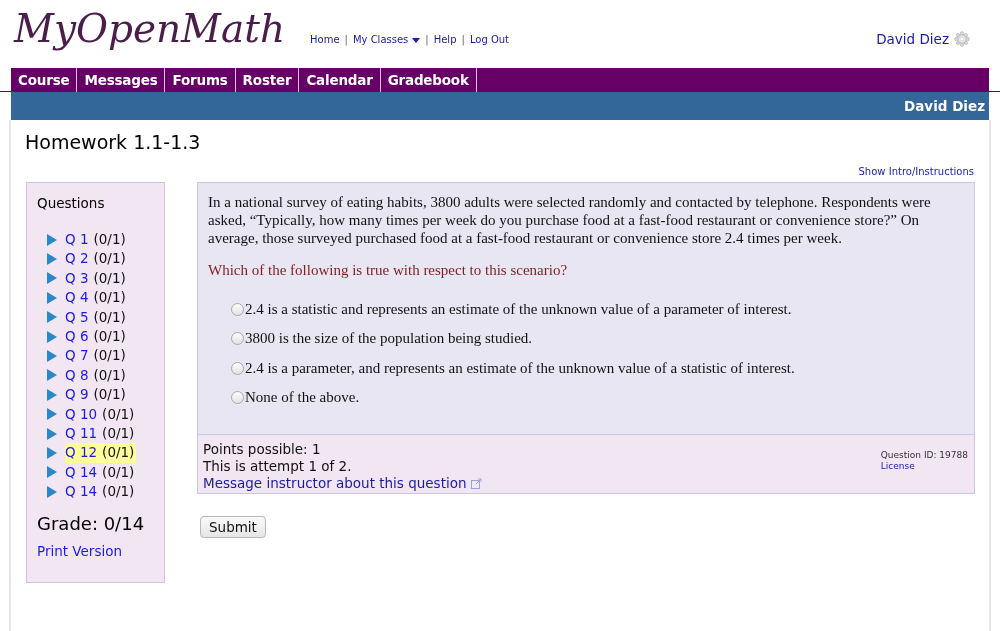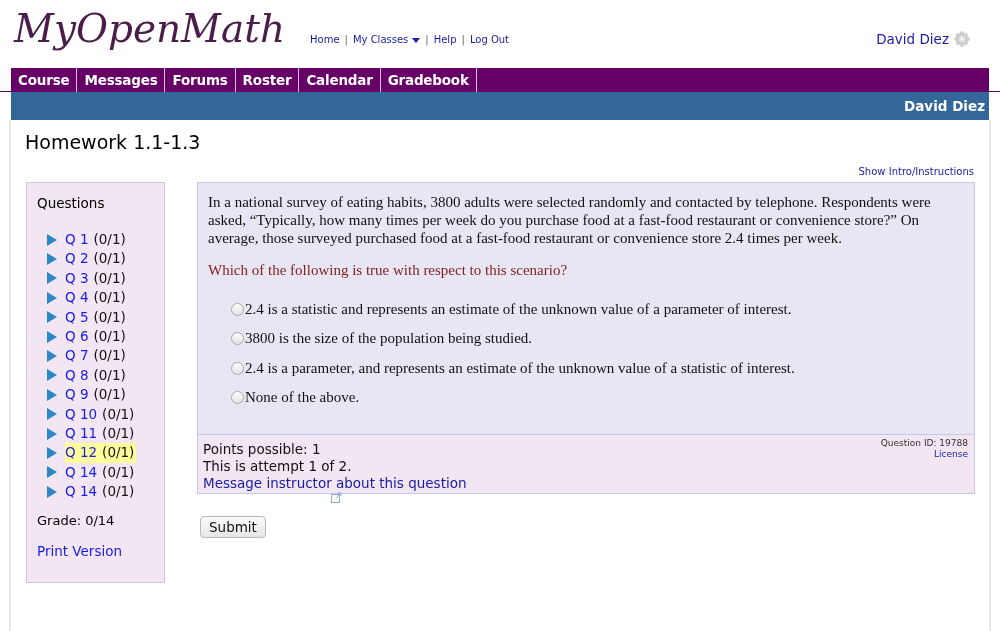--- a/index.html
+++ b/index.html
@@ -38,36 +38,36 @@
 
   
   #qlist { position: absolute; left: 26px; top: 182px; width: 139px; height: 401px; background: #f1e6f1; border: 1px solid #c8c8e6; }
   #qlist-title { position: absolute; left: 10px; top: 12px; font-size: 13.5px; }
   #qitems { position: absolute; left: 20px; top: 47px; }
   .qitem { height: 19.4px; line-height: 19.4px; font-size: 13.5px; display: flex; align-items: center; white-space: nowrap; }
   .qitem .tri { width: 0; height: 0; border-top: 6px solid transparent; border-bottom: 6px solid transparent; border-left: 10px solid #2a88c6; margin-right: 8px; }
   .qitem a { color: #1a1ae6; }
   .qitem .score { color: #111; margin-left: 5px; }
   .qitem.current .hl { background: #ffff99; padding-right: 2px; }
-  #grade { position: absolute; left: 10px; top: 330px; font-size: 13px; }
+  #grade { position: absolute; left: 10px; top: 330px; font-size: 18px; }
   #printlink { position: absolute; left: 10px; top: 360px; font-size: 13.5px; color: #1a1ae6; }
 
   
   #qbox { position: absolute; left: 197px; top: 182px; width: 778px; height: 253px; background: #e8e6f2; border: 1px solid #c8c8e6; }
   #qtext { position: absolute; left: 10px; top: 10px; width: 758px; font-family: "Liberation Serif", serif; font-size: 15px; line-height: 18px; color: #111; }
   #qprompt { position: absolute; left: 10px; top: 79px; font-family: "Liberation Serif", serif; font-size: 15px; color: #7f1d1d; }
   .choice { position: absolute; left: 33px; font-family: "Liberation Serif", serif; font-size: 15px; color: #111; display: flex; align-items: center; justify-content: flex-end; }
   .radio { width: 13px; height: 13px; border-radius: 50%; border: 1px solid #a8a8a8; background: linear-gradient(#fdfdfd, #e2e2e2); margin-right: 1px; }
 
   
   #infobox { position: absolute; left: 197px; top: 434px; width: 778px; height: 60px; background: #f1e6f1; border: 1px solid #c8c8e6; }
   #points { position: absolute; left: 5px; top: 6px; font-size: 13.5px; line-height: 17px; color: #111; }
-  #msglink { color: #1a1aa6; display: inline-flex; align-items: center; flex-direction: column; }
+  #msglink { color: #1a1aa6; display: inline-flex; align-items: center; }
   #exticon { width: 11px; height: 11px; margin-left: 4px; }
-  #qid { position: absolute; right: 6px; top: 3px; font-size: 9px; color: #333; text-align: right; line-height: 11px; }
+  #qid { position: absolute; right: 6px; top: 15px; font-size: 9px; color: #333; text-align: left; line-height: 11px; }
   #license { color: #1a1aa6; }
 
   #submit { position: absolute; left: 200px; top: 516px; height: 22px; padding: 0 8px; font-family: "DejaVu Sans", sans-serif; font-size: 13.5px; color: #111; background: linear-gradient(#fafafa, #e6e6e6); border: 1px solid #b8b8b8; border-radius: 4px; line-height: 20px; }
 </style>
 </head>
 <body>
 
 <div id="header">
   <div id="logo">MyOpenMath</div>
   <div id="topnav">

